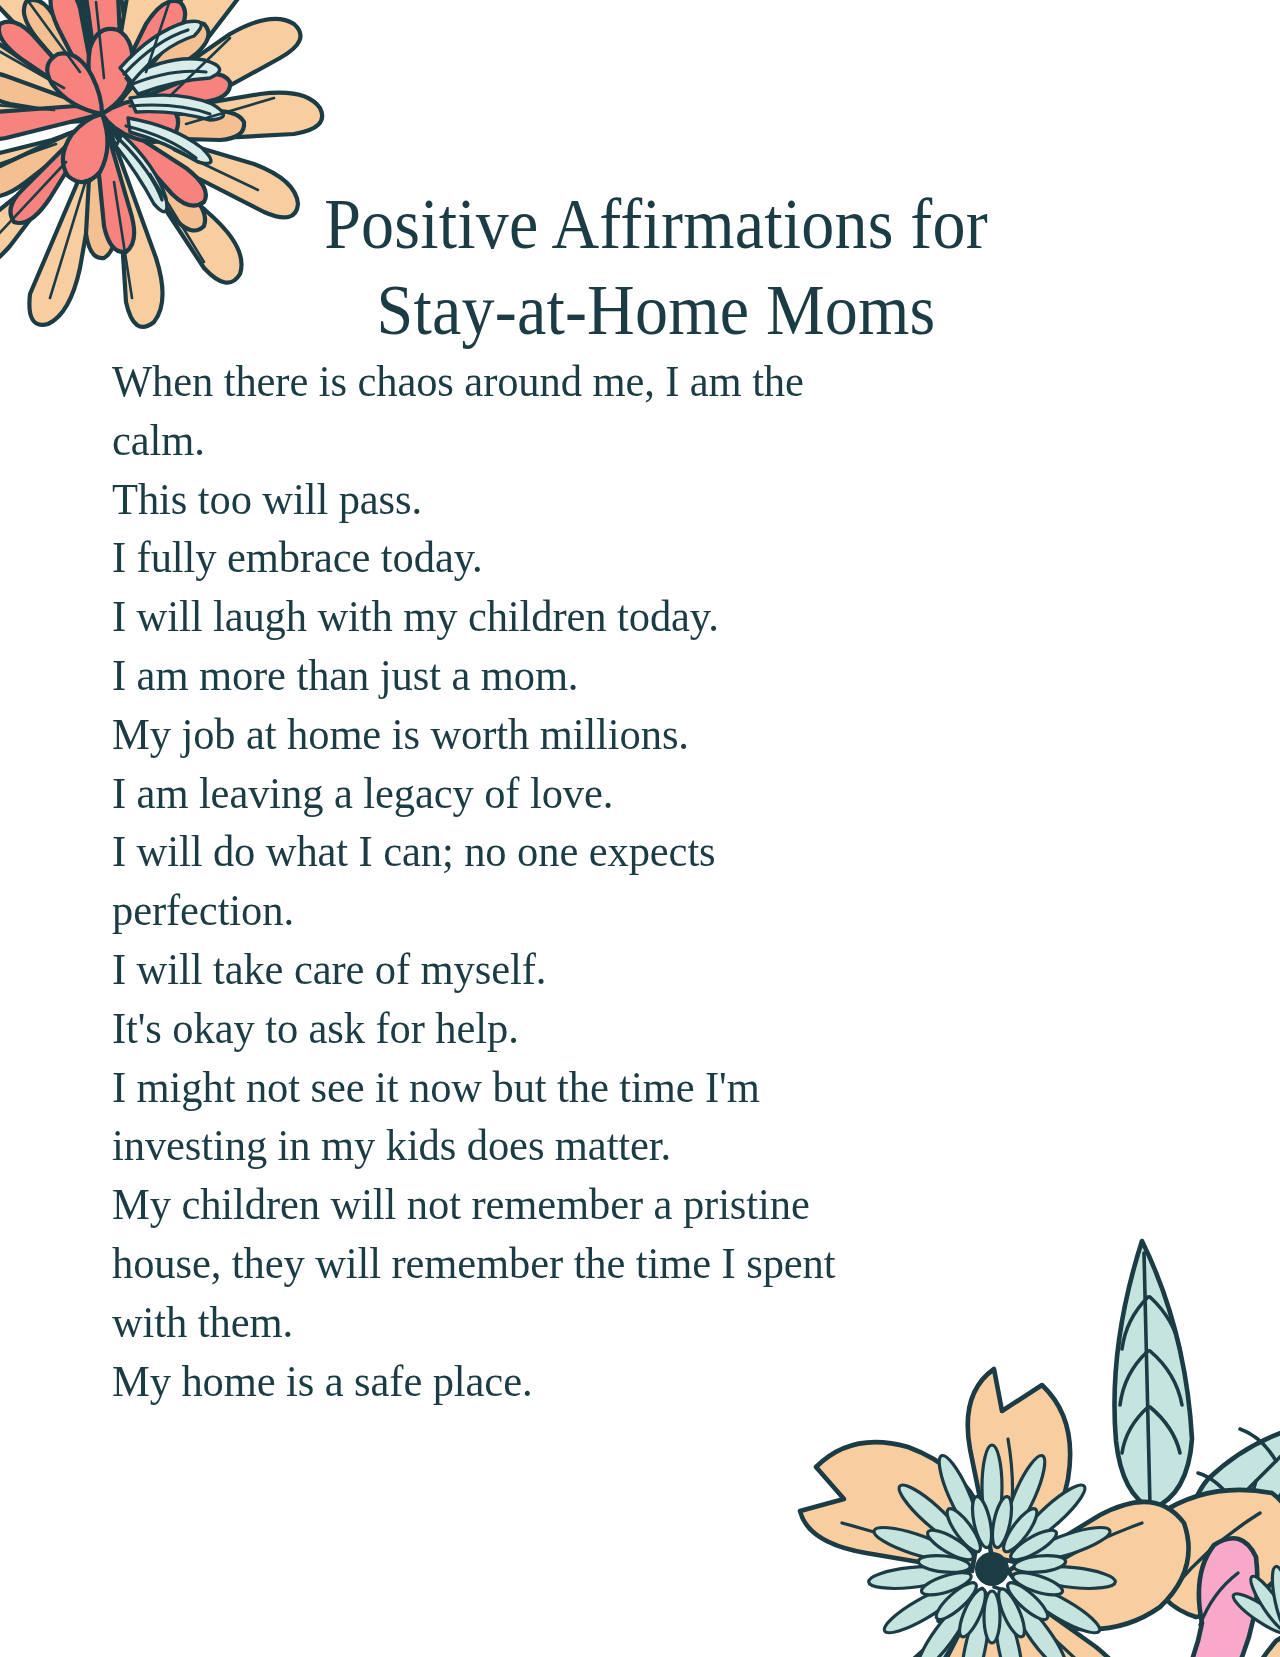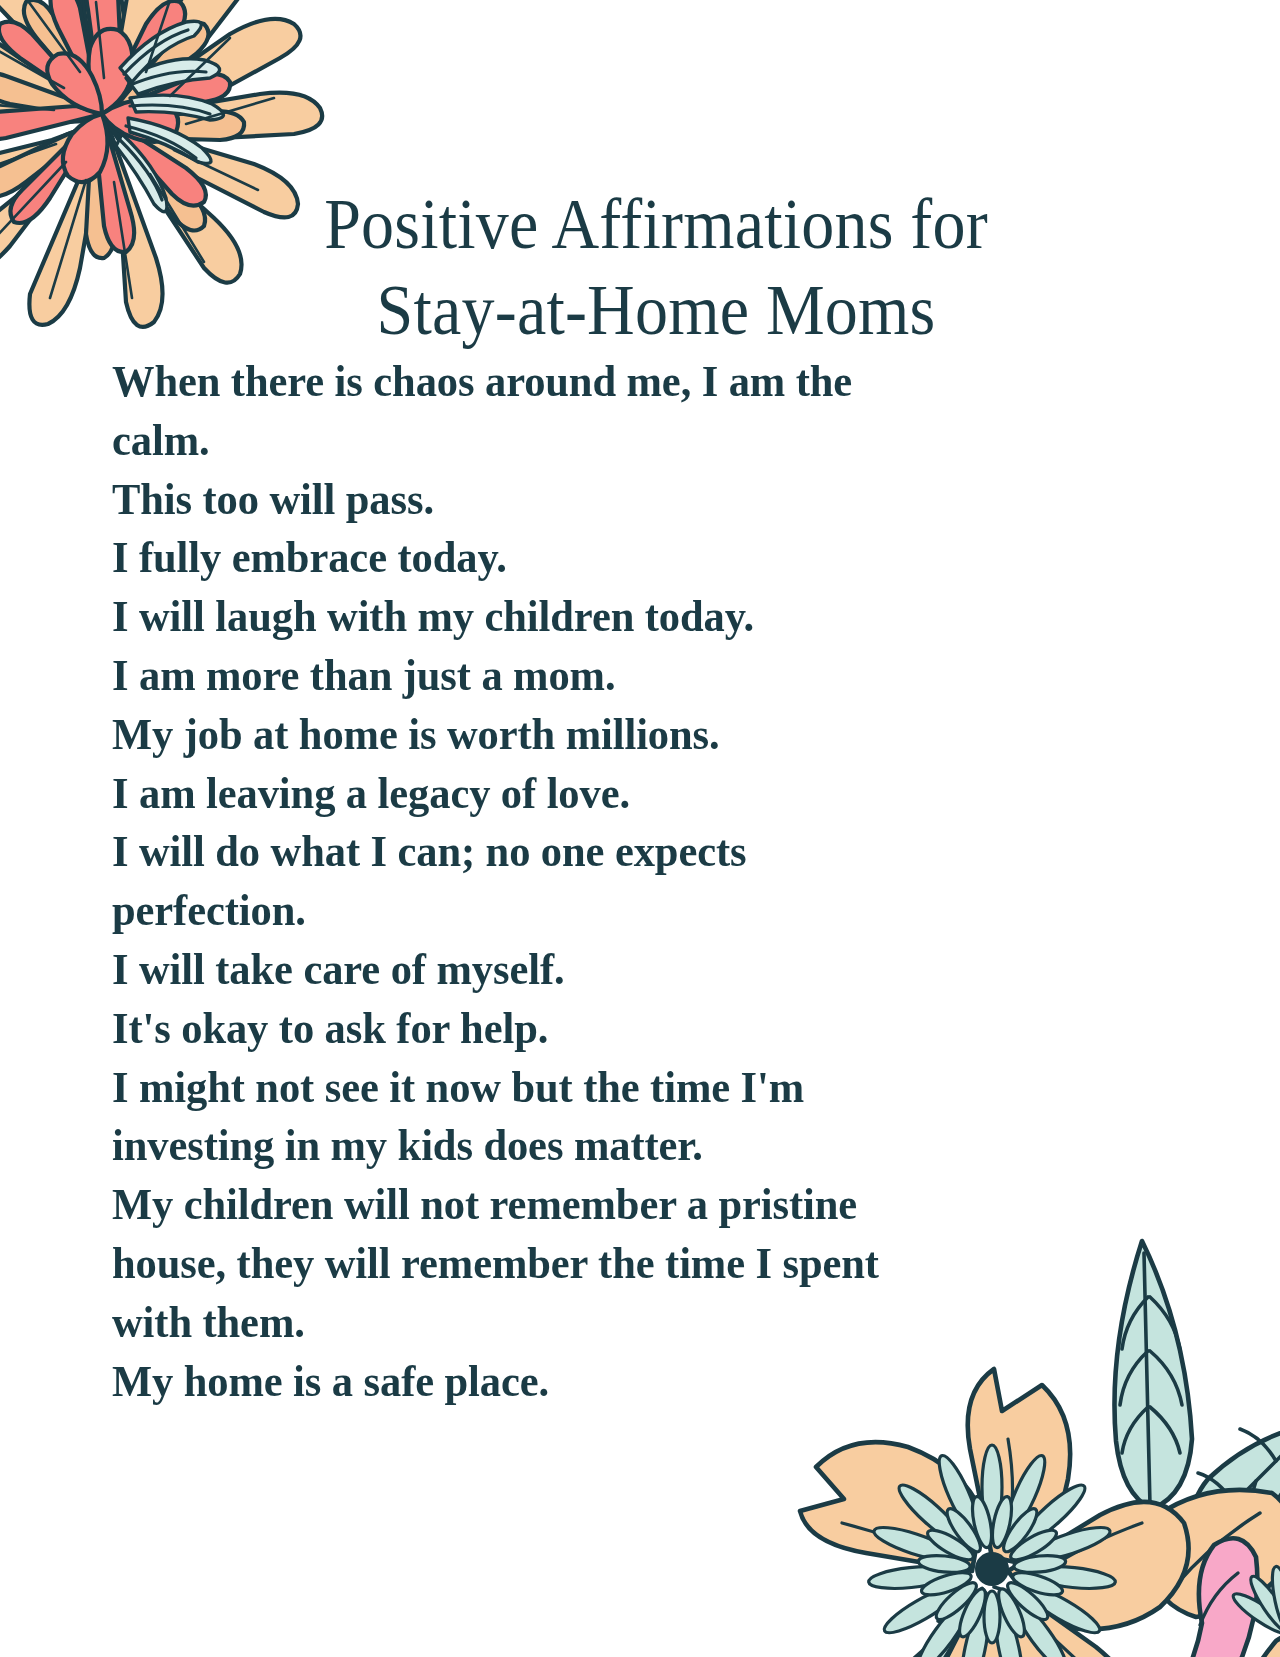--- a/index.html
+++ b/index.html
@@ -54,21 +54,20 @@
     transform: scaleX(0.93);
     transform-origin: center center;
   }
 
   
   .affirmations {
     position: absolute;
     left: 112px;
     top: 352px;
     width: 960px;
-    font-weight: bold;
   }
   .affirmation-line {
     color: #1b3b45;
     font-family: "Liberation Serif", "DejaVu Serif", serif;
     font-size: 45px;
     line-height: 58.8px;
     letter-spacing: -0.1px;
     white-space: nowrap;
     transform: scaleX(0.945);
     transform-origin: left center;

